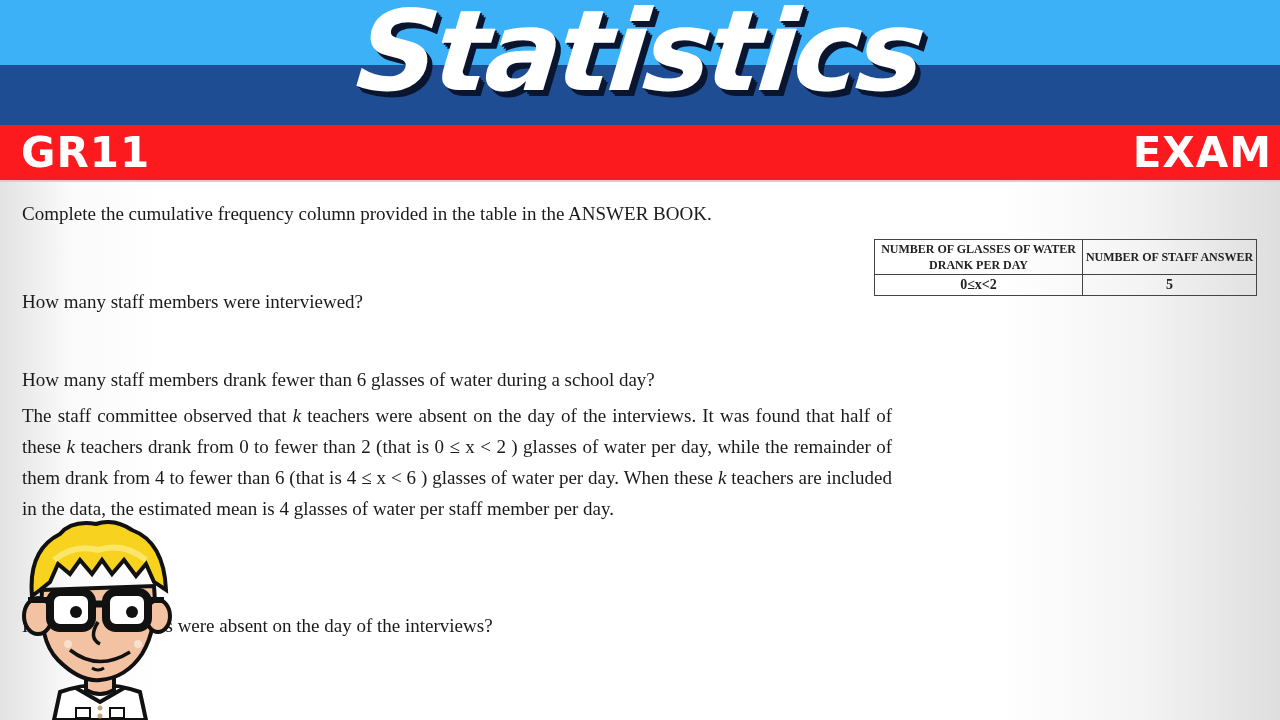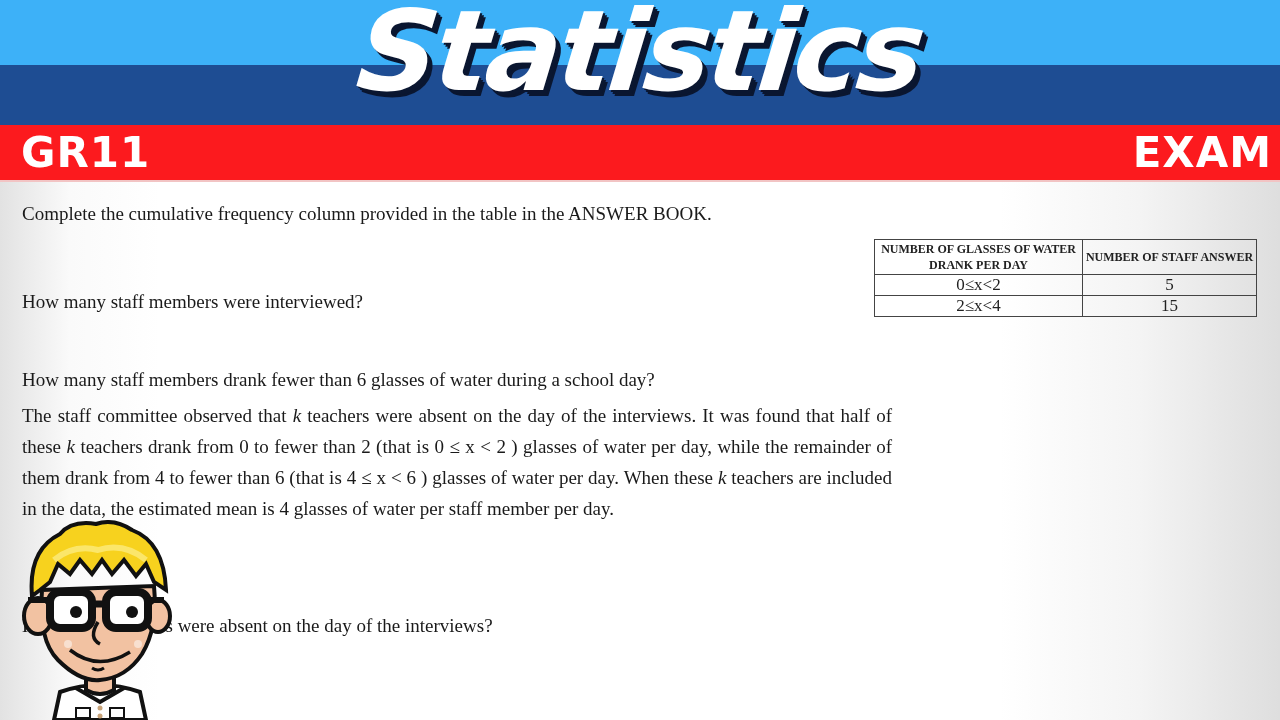--- a/index.html
+++ b/index.html
@@ -36,21 +36,21 @@
   .m { font-style:italic; }
 
   table.data {
     position:absolute; left:874px; top:239px; width:383px; border-collapse:collapse;
     font-family:"Liberation Serif", serif; color:#222;
   }
   table.data td, table.data th {
     border:1.5px solid #444; text-align:center; padding:0;
   }
   table.data th { font-size:12px; font-weight:bold; line-height:16px; height:34px;margin-top:35px; }
-  table.data td { font-size:17px; height:20px; line-height:20px; }
+  table.data td { font-size:14px; height:20px; line-height:20px;font-weight:bold; }
   table.data col.c1 { width:208px; }
 
   .mascot { position:absolute; left:14px; top:520px; width:170px; height:200px; }
 </style>
 </head>
 <body>
 
 <div class="page-bg"></div>
 
 <div>
@@ -89,24 +89,20 @@
     </colgroup>
   <tbody>
       <tr>
     <th>NUMBER OF GLASSES OF WATER DRANK PER DAY</th>
     <th>NUMBER OF STAFF ANSWER</th>
   </tr>
   <tr>
     <td>0≤x&lt;2</td>
     <td>5</td>
   </tr>
-  <tr>
-    <td>2≤x&lt;4</td>
-    <td>15</td>
-  </tr>
 </tbody>
   </table>
 
 <svg class="mascot" viewBox="0 0 170 200">
 
   <path d="M40 200 L46 172 Q86 158 126 172 L132 200 Z" fill="#ffffff" stroke="#111" stroke-width="4"></path>
   <path d="M62 168 L86 182 L110 168" fill="#fff" stroke="#111" stroke-width="4"></path>
   <rect x="62" y="188" width="14" height="10" fill="#fff" stroke="#111" stroke-width="2"></rect>
   <rect x="96" y="188" width="14" height="10" fill="#fff" stroke="#111" stroke-width="2"></rect>
   <circle cx="86" cy="188" r="2.5" fill="#c9a47a"></circle>

